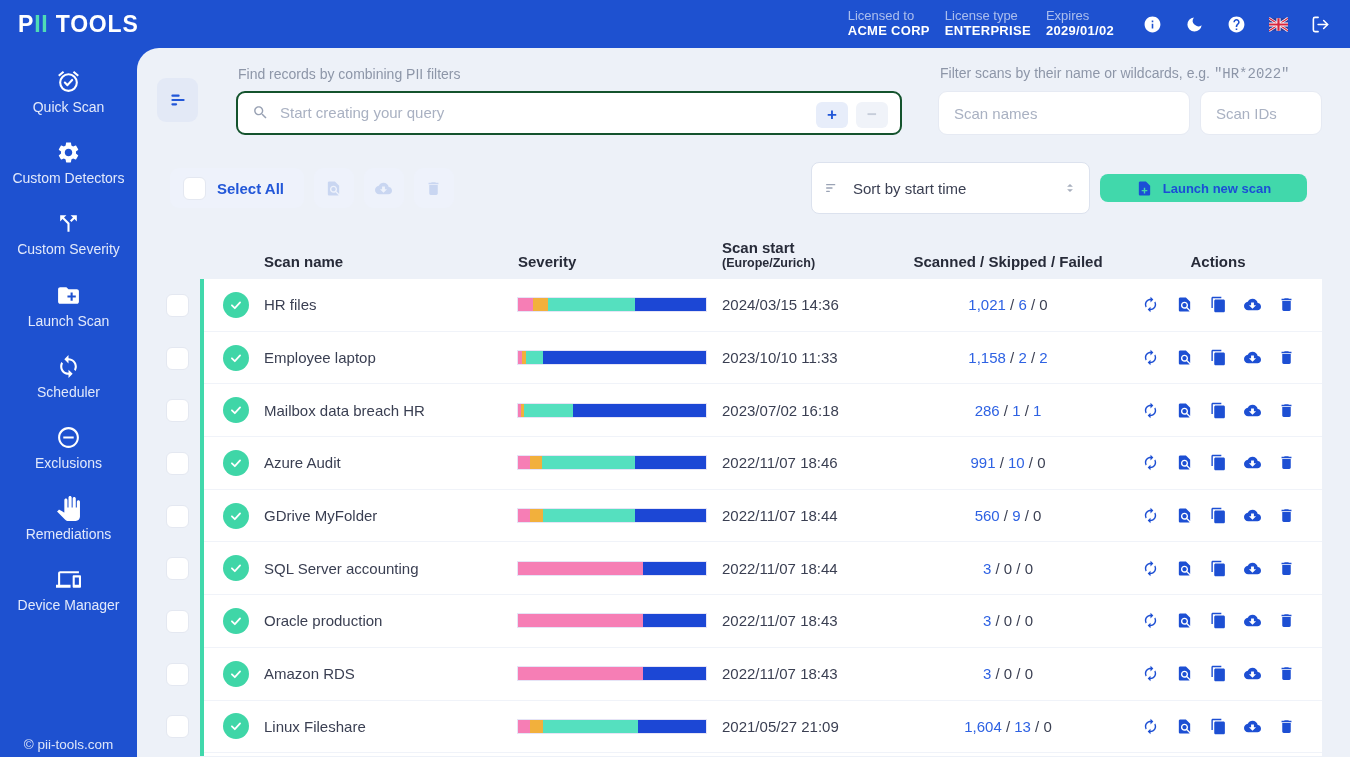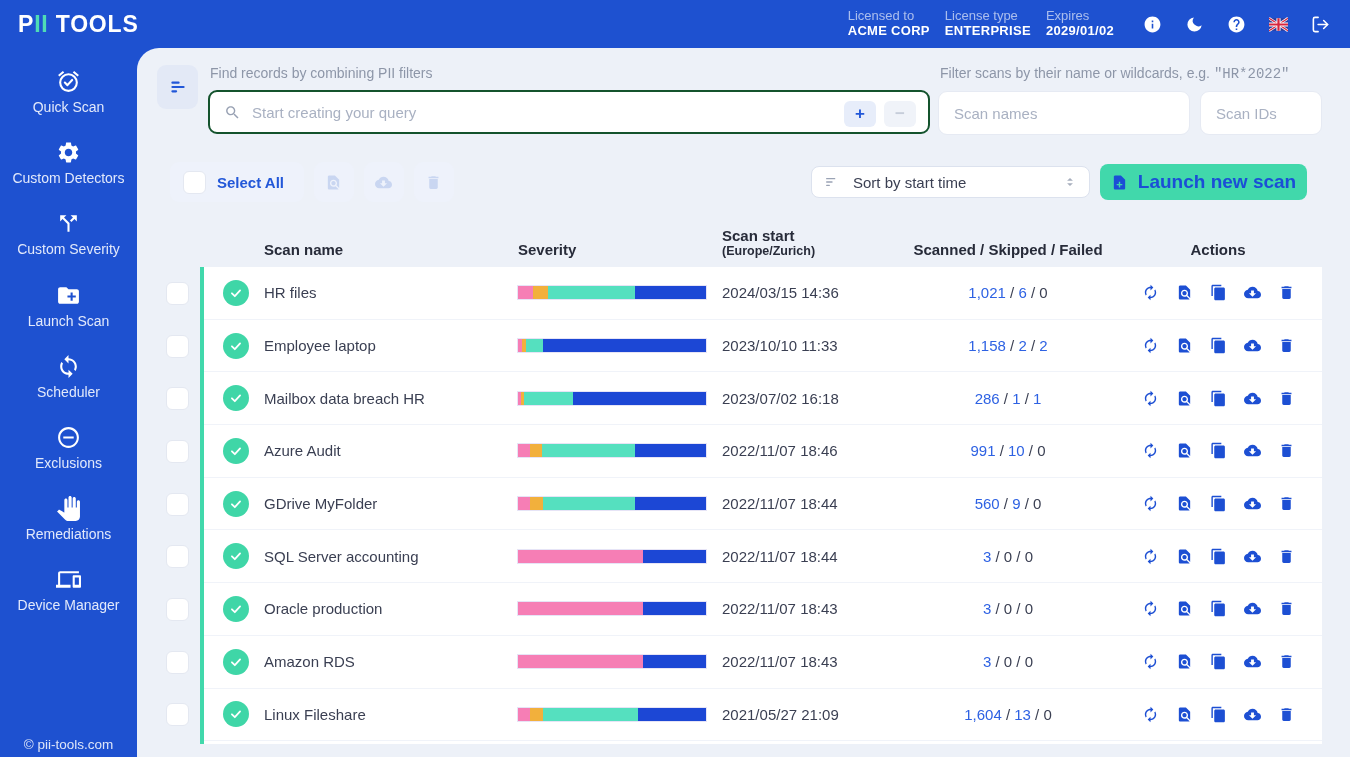--- a/index.html
+++ b/index.html
@@ -22,21 +22,21 @@
   .sidebar { position:absolute; top:48px; left:0; bottom:0; width:137px; background:#1e51d0; display:flex; flex-direction:column; gap:14px; padding:16px 10px 40px; }
   .side-item { display:flex; flex-direction:column; align-items:center; gap:4px; color:#e2e9fb; font-size:14px; text-align:center; line-height:1.3; padding:5px 2px; border-radius:9px; cursor:pointer; }
   .side-item svg { width:25px; height:25px; color:#fff; }
   .side-item.active { background:#3768d9; color:#fff; padding:8px 2px; }
   .side-footer { position:absolute; bottom:5px; left:0; right:0; text-align:center; color:rgba(255,255,255,.85); font-size:13.5px; }
 
   
   .main { position:absolute; left:137px; top:48px; right:0; bottom:0; background:#edf1f8; border-top-left-radius:22px; padding:17px 28px 0 20px; }
 
   
-  .filters { display:flex; align-items:flex-start; }
+  .filters { display:flex; align-items:center;gap:28px; }
   .f-toggle { width:41px; height:44px; border-radius:9px; background:#e3e9f6; display:flex; align-items:center; justify-content:center; margin-right:10px; color:#2257d8; cursor:pointer; flex:none; }
   .f-toggle svg { width:20px; height:20px; }
   .f-label { font-size:14px; color:#8d96a8; margin:0 0 9px 2px; }
   .q-group { flex:1; margin-right:8px; }
   .q-input { position:relative; height:44px; background:#fff; border:2px solid #14532d; border-radius:9px; display:flex; align-items:center; padding:0 100px 0 14px; color:#98a1b3; }
   .q-input svg { width:17px; height:17px; flex:none; }
   .q-ph { font-size:15px; color:#a9b1c2; margin-left:11px; }
   .q-btn { position:absolute; top:9px; width:32px; height:26px; border-radius:6px; display:flex; align-items:center; justify-content:center; font-size:17px; font-weight:bold; cursor:pointer; }
   .q-add { right:52px; background:#e7edfa; color:#2257d8; }
   .q-del { right:12px; background:#f0f3f9; color:#c6cdda; }
@@ -47,27 +47,27 @@
   .inp.ids { width:122px; }
   .code { font-family:"Liberation Mono", monospace; }
 
   
   .toolbar { display:flex; align-items:center; margin-top:27px; }
   .select-all { height:40px; background:#eef2fb; border-radius:9px; display:flex; align-items:center; padding:0 20px 0 13px; margin-left:13px; cursor:pointer; }
   .cb { width:23px; height:23px; background:#fff; border:1px solid #e4e8f1; border-radius:6px; }
   .sa-label { font-size:15px; font-weight:bold; color:#2257d8; margin-left:11px; }
   .tb-ico { width:40px; height:40px; background:#eef2fb; border-radius:9px; margin-left:10px; display:flex; align-items:center; justify-content:center; color:#c9d6f1; cursor:pointer; }
   .tb-ico svg { width:17px; height:17px; }
-  .sort-box { margin-left:auto; width:279px; height:32px; background:#fff; border:1px solid #dce2ee; border-radius:8px; display:flex; align-items:center; padding:0 12px; cursor:pointer; }
+  .sort-box { margin-left:auto; width:279px; height:52px; background:#fff; border:1px solid #dce2ee; border-radius:8px; display:flex; align-items:center; padding:0 12px; cursor:pointer; }
   .sort-box .s-ico { color:#9aa3b5; display:flex; }
   .sort-box .s-ico svg { width:16px; height:16px; }
   .sort-label { font-size:15px; color:#3a3f52; margin-left:13px; }
   .s-chev { margin-left:auto; color:#a7aebd; display:flex; }
   .s-chev svg { width:14px; height:14px; }
-  .launch-btn { width:207px; height:36px; background:#41d8ab; border-radius:8px; display:flex; align-items:center; justify-content:center; gap:10px; margin-left:10px; margin-right:15px; color:#1b4ed6; font-weight:bold; font-size:19px; cursor:pointer; }
+  .launch-btn { width:207px; height:28px; background:#41d8ab; border-radius:8px; display:flex; align-items:center; justify-content:center; gap:10px; margin-left:10px; margin-right:15px; color:#1b4ed6; font-weight:bold; font-size:13px; cursor:pointer; }
   .launch-btn svg { width:17px; height:17px; }
 
   
   .thead { display:grid; grid-template-columns:60px 254px 204px 180px 212px 1fr; margin:23px 0 0 47px; align-items:end; height:42px; padding-bottom:9px; font-weight:bold; color:#272b39; font-size:15px; }
   .th-start .l2 { font-size:12.5px; }
   .th-center { text-align:center; }
 
   
   .tbl { display:flex; margin-left:9px; }
   .cbcol { width:24px; margin-right:10px; display:flex; flex-direction:column; }

